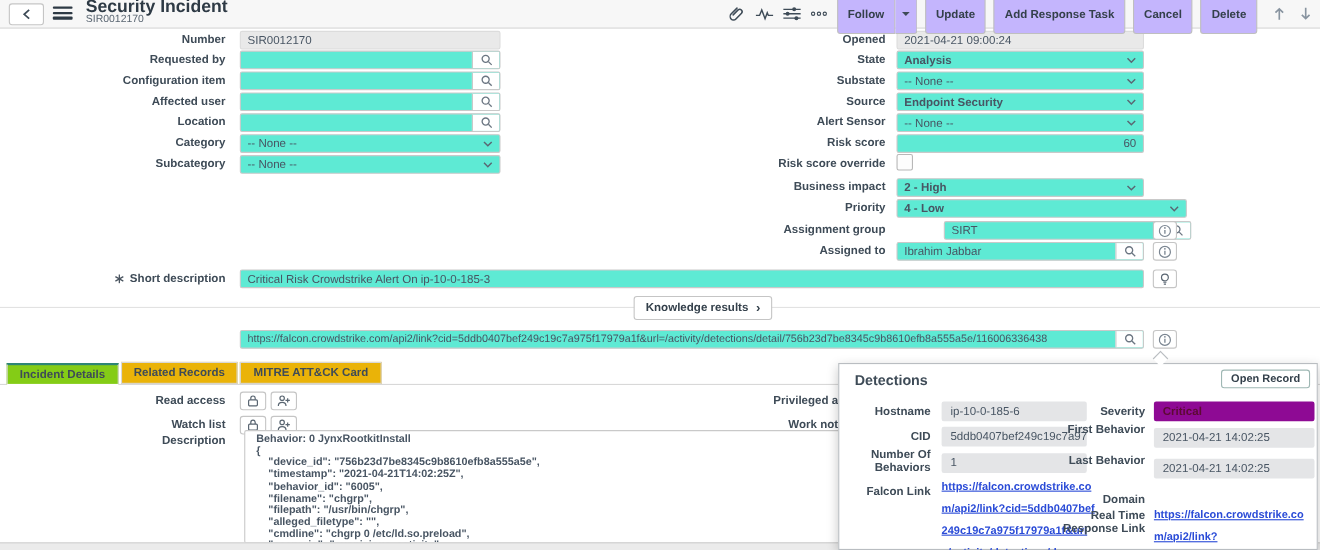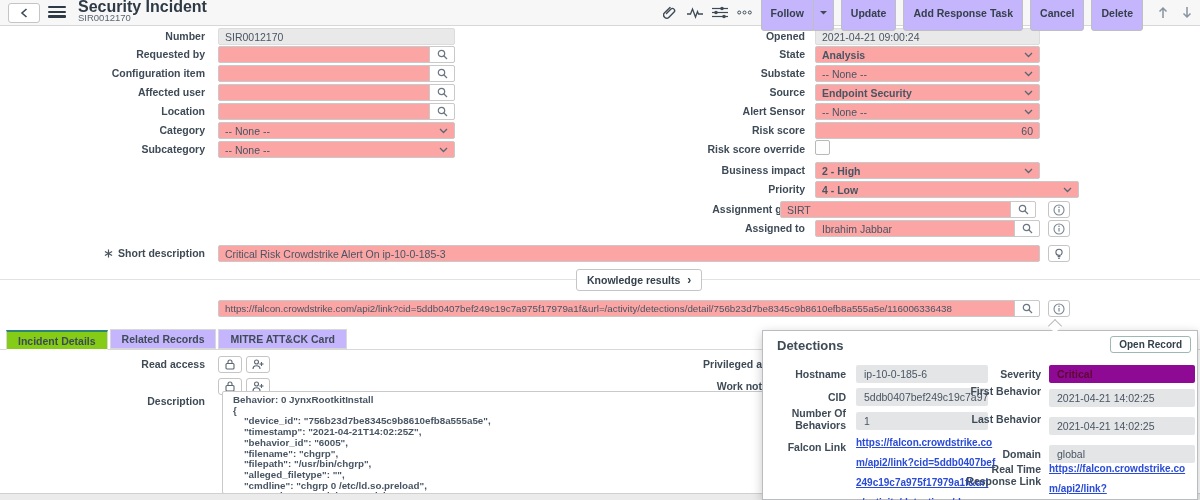--- a/index.html
+++ b/index.html
@@ -20,40 +20,40 @@
   .btn{height:37px;background:#c4b5fd;border:1px solid #bfbfbf;border-radius:3px;font-size:10.5px;
        font-weight:700;color:#34404b;display:flex;align-items:center;padding:0 9px;white-space:nowrap;}
   .split{display:flex;}
   .split .btn.main{border-radius:3px 0 0 3px;}
   .split .btn.caret{border-radius:0 3px 3px 0;border-left:none;padding:0 5px;}
   .navarrows{display:flex;gap:6px;margin-left:4px;}
   
   .lbl{position:absolute;font-size:10.5px;font-weight:600;color:#3e4b57;text-align:right;line-height:13px;}
   .lbl.L{left:0;width:205px;}
   .lbl.R{left:595px;width:210px;}
-  .fld{position:absolute;height:17px;border:1px solid #c9c9c9;border-radius:2px;background:#fca5a5;
+  .fld{position:absolute;height:17px;border:1px solid #c9c9c9;border-radius:2px;background:#5eead4;
        font-size:10.5px;color:#485563;display:flex;align-items:center;box-sizing:border-box;overflow:hidden;}
   .fld .fval{flex:1;padding:0 6px;white-space:nowrap;overflow:hidden;}
   .fld.ro{background:#e9e9e9;border-color:#dcdcdc;}
   .fld.ro .fval{font-weight:400;}
   .mag{width:24px;align-self:stretch;border-left:1px solid #c9c9c9;display:flex;align-items:center;
        justify-content:center;background:#fff;}
   .chev{padding:0 6px;display:flex;align-items:center;}
   .iconbtn{position:absolute;width:22px;height:17px;background:#fff;border:1px solid #c5c5c5;border-radius:3px;
            display:flex;align-items:center;justify-content:center;box-sizing:border-box;}
   .chk{position:absolute;width:15px;height:15px;background:#fdfdfd;border:1px solid #b8b8b8;border-radius:2px;box-sizing:border-box;}
   .divider{position:absolute;left:0;top:279px;width:1200px;height:1px;background:#e2e2e2;}
   .kres{position:absolute;left:576px;top:269px;height:20px;background:#fff;border:1px solid #c5c5c5;border-radius:3px;
         display:flex;align-items:center;gap:7px;padding:0 10px;font-size:10.5px;font-weight:700;color:#34404b;z-index:2;}
   .kres .gt{font-size:12px;font-weight:700;color:#34404b;}
   
   .tabbar{position:absolute;left:0;top:329px;width:1200px;height:21px;border-bottom:1px solid #d8d8d8;
           display:flex;align-items:flex-end;padding-left:6px;box-sizing:border-box;z-index:3;}
   .tab{height:20px;display:flex;align-items:center;padding:0 11px;font-size:10.5px;font-weight:700;
-       color:#3e4b57;border:1px solid #d8d8d8;background:#c4b5fd;margin-right:2px;box-sizing:border-box;}
+       color:#3e4b57;border:1px solid #d8d8d8;background:#eab308;margin-right:2px;box-sizing:border-box;}
   .tab.active{background:#84cc16;border-top:2px solid #2e8575;border-bottom:1px solid #fff;margin-bottom:-1px;}
   
   .desc{position:absolute;left:222px;top:391px;width:966px;height:103px;border:1px solid #c9c9c9;border-radius:2px;
         box-sizing:border-box;padding:3px 10px;font-size:9.8px;line-height:10.7px;font-weight:700;color:#485563;
         white-space:pre;overflow:hidden;z-index:1;background:#fff;}
   .cutlbl{position:absolute;font-size:10.5px;font-weight:600;color:#3e4b57;text-align:right;width:100px;z-index:1;}
   
   .popup{position:absolute;left:762px;top:330px;width:436px;height:170px;background:#fff;
          border:1px solid #b9bdc1;box-shadow:0 3px 10px rgba(0,0,0,.22);z-index:20;box-sizing:border-box;}
   .pcaret{position:absolute;left:1050px;top:321px;width:9px;height:9px;background:#fff;
@@ -291,21 +291,21 @@
   <div class="fld" style="left:815px;top:181px;width:264px">
     <span class="fval" style="font-weight:600">4 - Low</span>
     <span class="chev">
         <svg width="9" height="6" viewBox="0 0 9 6">
           <path d="M1 1l3.5 3.5L8 1" fill="none" stroke="#5a6672" stroke-width="1.3"></path>
         </svg>
       </span>
   </div>
 
   <div class="lbl R" style="top:203px">Assignment group</div>
-  <div class="fld" style="left:780px;top:201px;width:256px">
+  <div class="fld" style="left:858px;top:201px;width:225px">
     <span class="fval">SIRT</span>
     <span class="mag">
         <svg width="11" height="11" viewBox="0 0 11 11">
           <circle cx="4.5" cy="4.5" r="3.2" fill="none" stroke="#6b7682" stroke-width="1.2"></circle>
           <line x1="7" y1="7" x2="10" y2="10" stroke="#6b7682" stroke-width="1.2"></line>
         </svg>
       </span>
   </div>
   <div class="iconbtn" style="left:1048px;top:201px">
     <span>
@@ -406,20 +406,21 @@
     <span>
         <svg width="12" height="11" viewBox="0 0 12 11">
           <circle cx="4.5" cy="3" r="2" fill="none" stroke="#5a6672" stroke-width="1.1"></circle>
           <path d="M1 10c0-2 1.6-3.2 3.5-3.2S8 8 8 10" fill="none" stroke="#5a6672" stroke-width="1.1"></path>
           <line x1="9.5" y1="3" x2="9.5" y2="7" stroke="#5a6672" stroke-width="1.1"></line>
           <line x1="7.5" y1="5" x2="11.5" y2="5" stroke="#5a6672" stroke-width="1.1"></line>
         </svg>
       </span>
   </div>
 
+  <div class="lbl L" style="top:380px">Watch list</div>
   <div class="iconbtn" style="left:218px;top:378px;width:24px">
     <span>
         <svg width="10" height="11" viewBox="0 0 10 11">
           <rect x="1" y="4.5" width="8" height="5.5" rx="1" fill="none" stroke="#5a6672" stroke-width="1.1"></rect>
           <path d="M3 4.5V3a2 2 0 0 1 4 0v1.5" fill="none" stroke="#5a6672" stroke-width="1.1"></path>
         </svg>
       </span>
   </div>
   <div class="iconbtn" style="left:246px;top:378px;width:24px">
     <span>
@@ -468,20 +469,19 @@
     <div class="plbl c2" style="top:37px">Severity</div>
     <div class="pval c2 sev" style="top: 34px; background: rgb(142, 10, 148); color: rgb(92, 10, 51);">Critical</div>
 
     <div class="plbl c2" style="top:54px">First Behavior</div>
     <div class="pval c2" style="top:58px">2021-04-21 14:02:25</div>
 
     <div class="plbl c2" style="top:82px">Last Behavior</div>
     <div class="pval c2" style="top:86px">2021-04-21 14:02:25</div>
 
     <div class="plbl c2" style="top:117px">Domain</div>
-    <div class="pval c2" style="top:114px">global</div>
 
     <div class="plbl c2" style="top:132px">Real Time Response Link</div>
     <div class="plink" style="left:286px;top:128px;width:146px">https://falcon.crowdstrike.com/api2/link?</div>
   </div>
 
   <div class="strip"></div>
 </div>
 
 </body></html>

